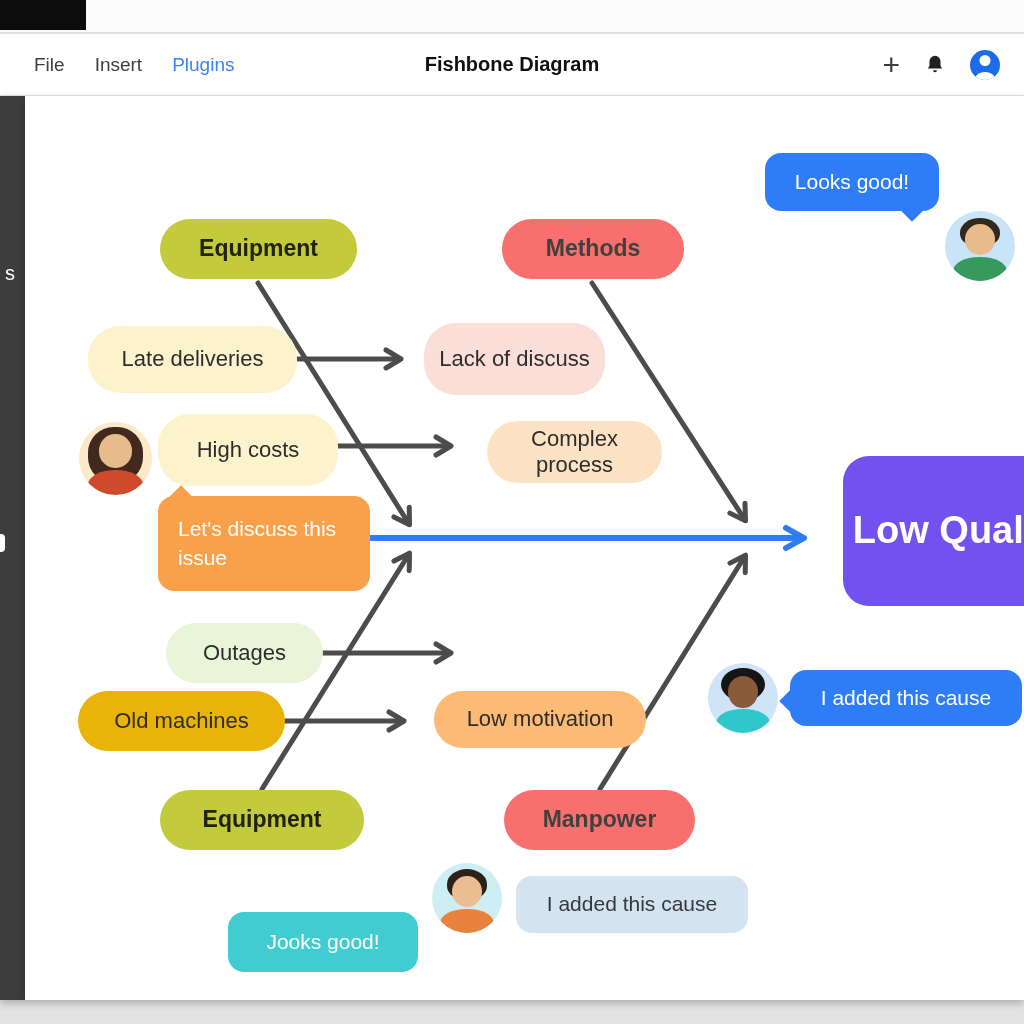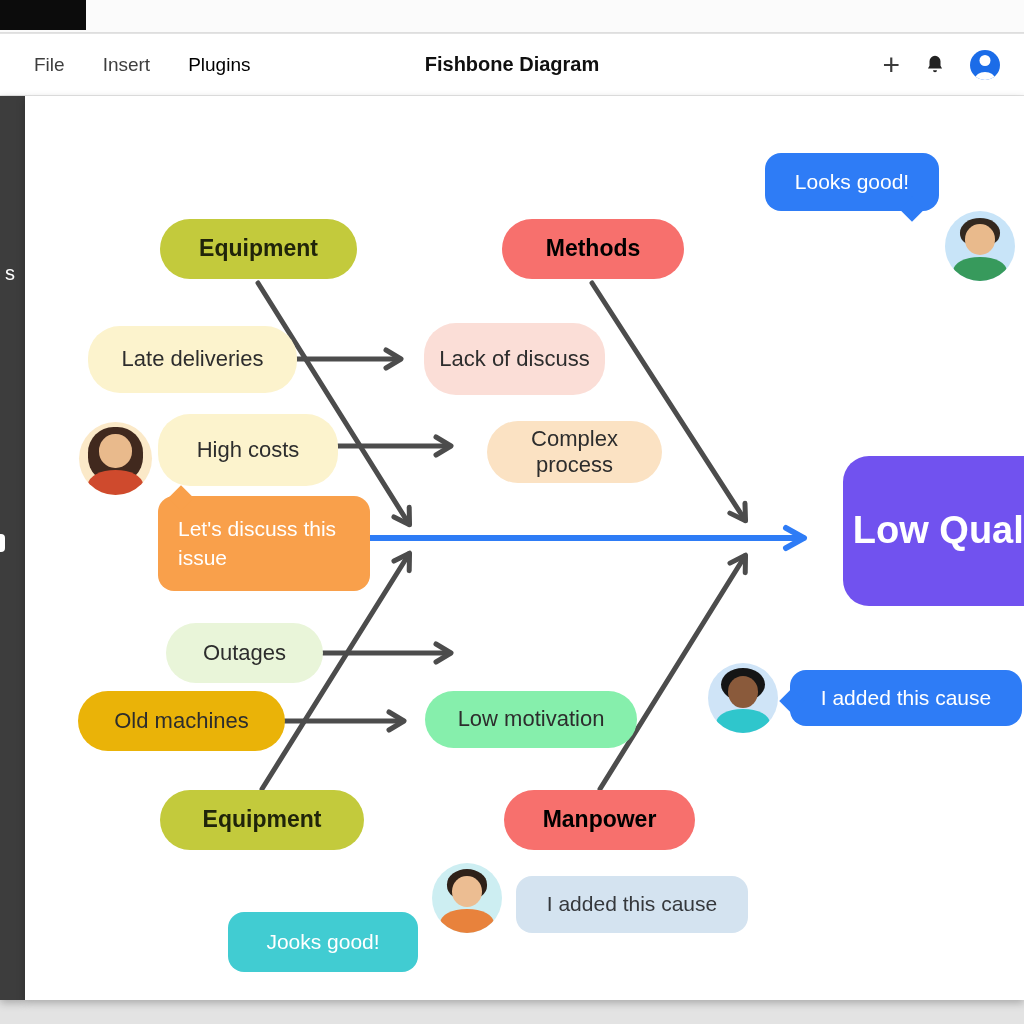--- a/index.html
+++ b/index.html
@@ -4,44 +4,44 @@
 <style>
   *{margin:0;padding:0;box-sizing:border-box}
   html,body{width:1024px;height:1024px}
   body{font-family:"Liberation Sans",sans-serif;background:#e3e3e3}
   .screen{position:relative;width:1024px;height:1024px;overflow:hidden;background:#e3e3e3}
 
   
   .topstrip{position:absolute;left:0;top:0;width:100%;height:33px;background:#fbfbfb;border-bottom:1px solid #dedede}
   .dark-corner{position:absolute;left:0;top:0;width:86px;height:30px;background:#0c0c0c}
   .appbar{position:absolute;left:0;top:34px;width:100%;height:62px;background:#ffffff;border-bottom:1px solid #e6e6e6;display:flex;align-items:center}
-  .menu{display:flex;gap:38px;padding-left:34px}
+  .menu{display:flex;gap:30px;padding-left:34px}
   .menu-item{font-size:19px;color:#3e3e3e;cursor:default}
-  .menu-item.disabled{color:#000000}
+  .menu-item.disabled{color:#3b82f6}
   .title{position:absolute;left:50%;transform:translateX(-50%);font-size:20px;font-weight:700;color:#101010;white-space:nowrap}
   .actions{margin-left:auto;display:flex;align-items:center;gap:24px;padding-right:24px}
   .icon-plus{font-size:30px;font-weight:400;color:#3c3c3c;line-height:1}
   .icon-bell{display:flex;align-items:center}
   .header-avatar{width:30px;height:30px;border-radius:50%;background:#1b6ce8;position:relative;overflow:hidden}
   .header-avatar .h{position:absolute;left:50%;top:5px;transform:translateX(-50%);width:11px;height:11px;border-radius:50%;background:#fff}
   .header-avatar .b{position:absolute;left:50%;bottom:-6px;transform:translateX(-50%);width:20px;height:14px;border-radius:50% 50% 0 0;background:#fff}
 
   
   .side{position:absolute;left:0;top:96px;width:25px;height:904px;background:#3d3d3d;overflow:hidden;box-shadow:0 3px 8px rgba(0,0,0,.25)}
   .side-text{position:absolute;top:166px;left:5px;font-size:20px;color:#fff}
   .side-mark{position:absolute;top:438px;left:0;width:5px;height:18px;background:#fff;border-radius:0 4px 4px 0}
 
   
   .canvas{position:absolute;left:25px;top:96px;width:999px;height:904px;background:#fff;overflow:hidden;box-shadow:0 3px 8px rgba(0,0,0,.25)}
   .lines{position:absolute;left:0;top:0;z-index:1}
 
   .node{position:absolute;z-index:2;display:flex;align-items:center;justify-content:center;text-align:center;border-radius:32px;font-size:22px;color:#2d2d2d;line-height:1.2;padding:0 10px}
   .node.cat{font-weight:700;font-size:23px}
   .cat-dark{color:#20240a}
-  .cat-light{color:#000000}
+  .cat-light{color:#404040}
   .effect{position:absolute;z-index:2;display:flex;align-items:center;justify-content:center;text-align:center;border-radius:26px;color:#fff;font-weight:700;font-size:38px;line-height:1.3}
 
   
   .comment{position:absolute;z-index:3;display:flex;align-items:center;justify-content:center;border-radius:16px;font-size:21px;color:#fff;padding:16px 20px;line-height:1.35}
   .comment.dark-text{color:#35383c}
   .comment.left-align{justify-content:flex-start;text-align:left}
   .tail{position:absolute;width:18px;height:18px;transform:rotate(45deg);z-index:-1}
   .tail-br{right:18px;bottom:-7px}
   .tail-tl{left:14px;top:-7px}
   .tail-l{left:-7px;bottom:16px}
@@ -130,21 +130,21 @@
     <div class="node cat cat-light" style="left: 477px; top: 123px; width: 182px; height: 60px; background: rgb(247, 112, 109);">Methods</div>
     <div class="node cat cat-dark" style="left: 135px; top: 694px; width: 204px; height: 60px; background: rgb(195, 202, 60);">Equipment</div>
     <div class="node cat cat-light" style="left: 479px; top: 694px; width: 191px; height: 60px; background: rgb(247, 112, 109);">Manpower</div>
 
     <div class="node" style="left: 63px; top: 230px; width: 209px; height: 67px; background: rgb(252, 243, 205);">Late deliveries</div>
     <div class="node" style="left: 133px; top: 318px; width: 180px; height: 72px; background: rgb(252, 243, 205);">High costs</div>
     <div class="node" style="left: 399px; top: 227px; width: 181px; height: 72px; background: rgb(251, 222, 215);">Lack of discuss</div>
     <div class="node" style="left: 462px; top: 325px; width: 175px; height: 62px; background: rgb(251, 226, 195);">Complex process</div>
     <div class="node" style="left: 141px; top: 527px; width: 157px; height: 60px; background: rgb(233, 245, 217);">Outages</div>
     <div class="node" style="left: 53px; top: 595px; width: 207px; height: 60px; background: #eab308;">Old machines</div>
-    <div class="node" style="left: 400px; top: 595px; width: 212px; height: 57px; background: #86efac;">Low motivation</div>
+    <div class="node" style="left: 409px; top: 595px; width: 212px; height: 57px; background: #fdba74;">Low motivation</div>
 
     <div class="effect" style="left: 818px; top: 360px; width: 235px; height: 150px; background: rgb(113, 82, 239);">Low Quality</div>
 
     <div class="comment" style="left: 740px; top: 57px; width: 174px; height: 58px; background: rgb(46, 124, 246);">
       <span>Looks good!</span>
       <span class="tail tail-br" style="background: rgb(46, 124, 246);"></span>
     </div>
     <div class="comment left-align" style="left: 133px; top: 400px; width: 212px; height: 95px; background: rgb(249, 160, 75);">
       <span>Let's discuss this issue</span>
       <span class="tail tail-tl" style="background: rgb(249, 160, 75);"></span>

